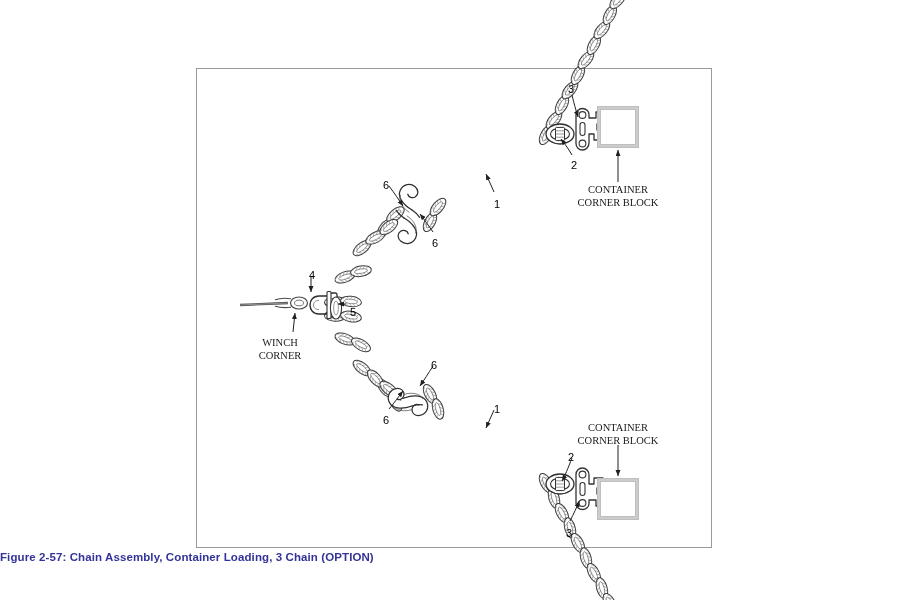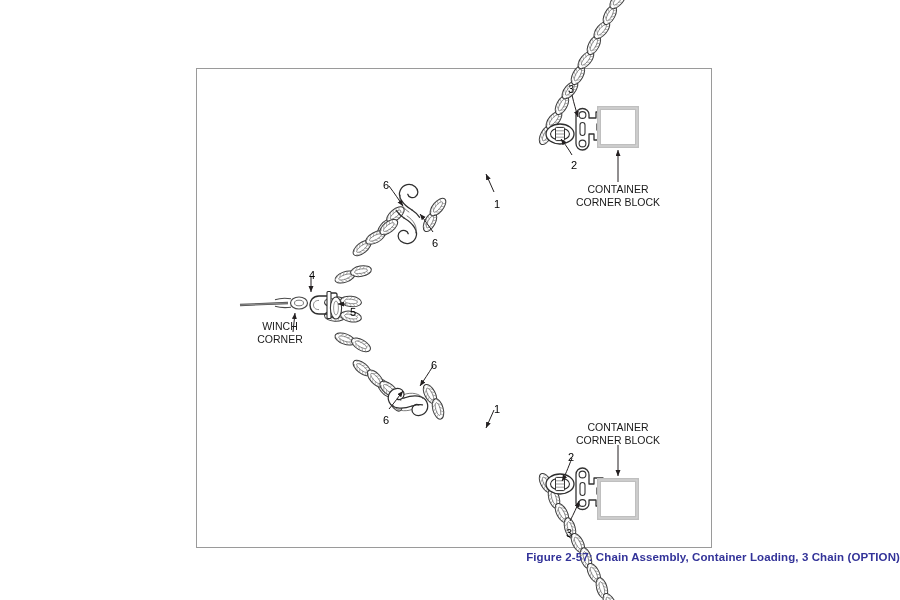--- a/index.html
+++ b/index.html
@@ -37,38 +37,38 @@
     top: 0;
     width: 900px;
     height: 600px;
     pointer-events: none;
   }
   #caption {
     position: absolute;
     left: 0;
     top: 551px;
     width: 900px;
-    text-align: right;
+    text-align: left;
     font-family: "Liberation Sans", sans-serif;
     font-size: 11.5px;
     font-weight: bold;
     color: #333399;
     letter-spacing: 0.1px;
   }
   .callout {
     position: absolute;
     font-family: "Liberation Sans", sans-serif;
     font-size: 11px;
     color: #000000;
     line-height: 1;
     white-space: nowrap;
   }
   .blocklabel {
     position: absolute;
-    font-family: Liberation Sans, sans-serif;
+    font-family: Liberation Serif, serif;
     font-size: 10.5px;
     color: #1a1a1a;
     line-height: 13px;
     text-align: center;
     white-space: nowrap;
   }
 </style>
 </head>
 <body>
 
@@ -280,21 +280,21 @@
   <div class="blocklabel" style="left:558px; top:183px; width:120px;">
     <span>CONTAINER</span><br>
     <span>CORNER BLOCK</span>
   </div>
 
   <div class="blocklabel" style="left:558px; top:421px; width:120px;">
     <span>CONTAINER</span><br>
     <span>CORNER BLOCK</span>
   </div>
 
-  <div class="blocklabel" style="left:235px; top:320px; width:90px;">
+  <div class="blocklabel" style="left:235px; top:336px; width:90px;">
     <span>WINCH</span><br>
     <span>CORNER</span>
   </div>
 
   <div id="callout-layer">
       <div class="callout" style="left: 568px; top: 84px;">3</div>
       <div class="callout" style="left: 571px; top: 160px;">2</div>
       <div class="callout" style="left: 494px; top: 199px;">1</div>
       <div class="callout" style="left: 383px; top: 180px;">6</div>
       <div class="callout" style="left: 432px; top: 238px;">6</div>

